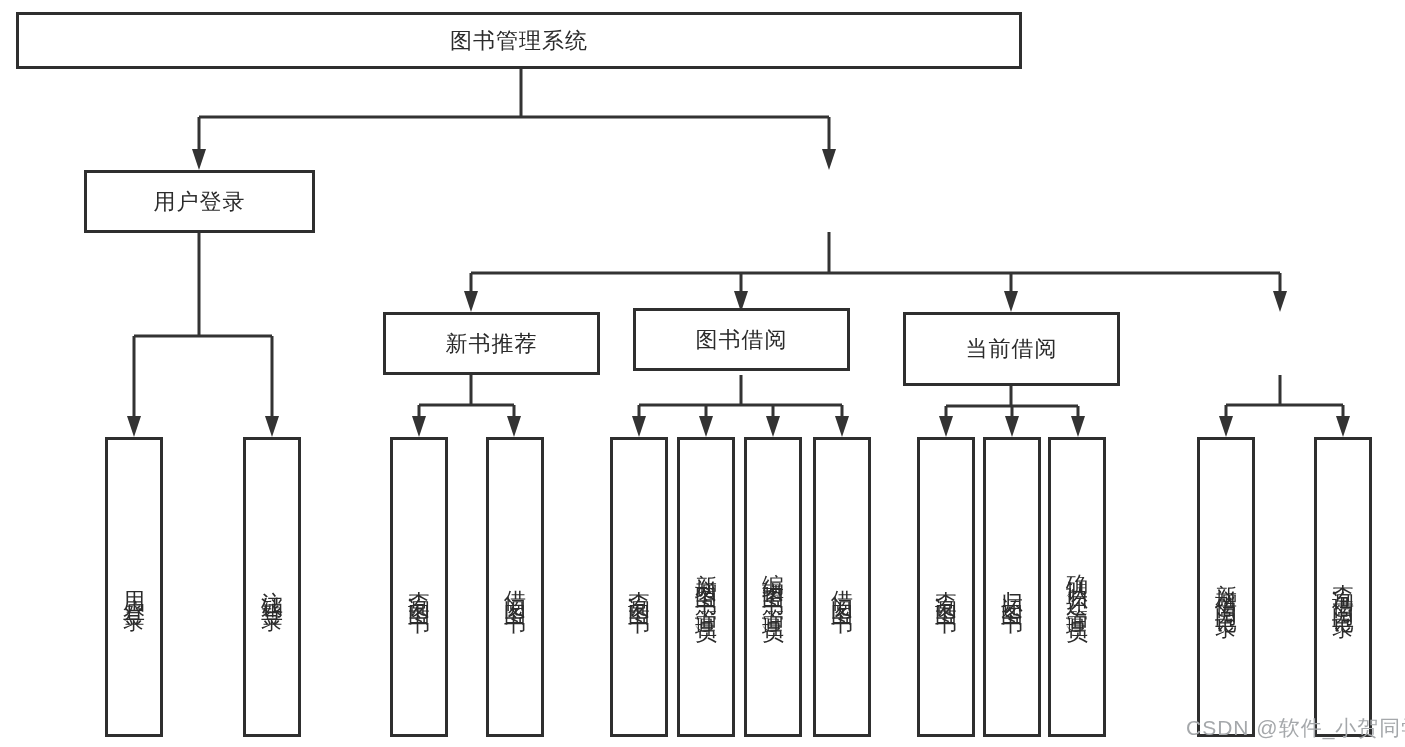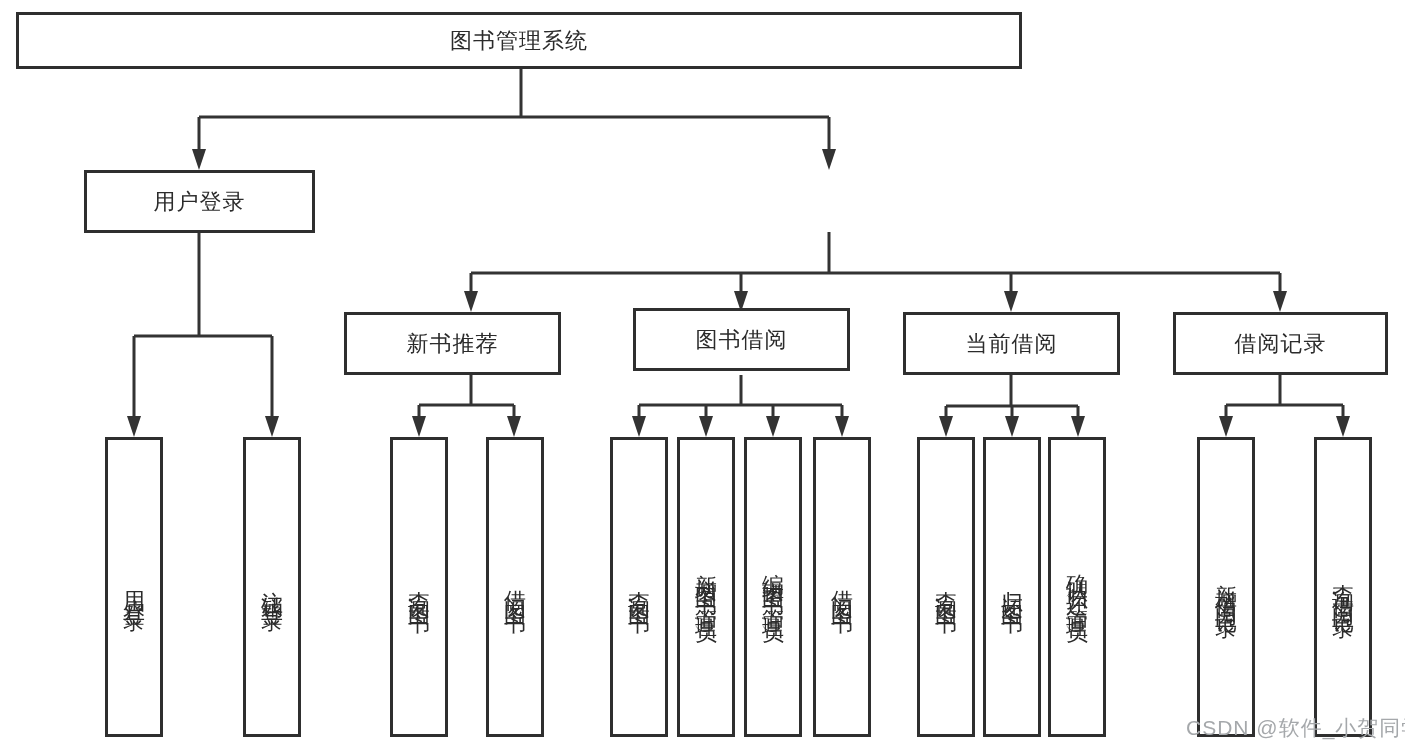--- a/index.html
+++ b/index.html
@@ -30,23 +30,23 @@
     text-orientation:mixed;
     font-size:22px;
     letter-spacing:7px;
     line-height:1;
     white-space:nowrap;
   }
   
   #b-root   {left:16px;  top:12px;  width:1006px;height:57px;}
   #b-l2-0   {left:84px;  top:170px; width:231px; height:63px;}
   #b-l2-1   {left:713px; top:170px; width:232px; height:62px;}
-  #b-l3-0   {left:344px; top:312px; width:217px; height:63px;}
+  #b-l3-0   {left:383px; top:312px; width:217px; height:63px;}
   #b-l3-1   {left:633px; top:308px; width:217px; height:63px;}
-  #b-l3-2   {left:903px; top:312px; width:217px; height:63px;}
+  #b-l3-2   {left:903px; top:312px; width:217px; height:74px;}
   #b-l3-3   {left:1173px;top:312px; width:215px; height:63px;}
   .leaf     {top:437px;  width:58px; height:300px;}
   #b-u-0    {left:105px;}
   #b-u-1    {left:243px;}
   #b-nb-0   {left:390px;}
   #b-nb-1   {left:486px;}
   #b-bb-0   {left:610px;}
   #b-bb-1   {left:677px;}
   #b-bb-2   {left:744px;}
   #b-bb-3   {left:813px;}
@@ -124,23 +124,20 @@
 
   <div class="node lvl-h" id="b-l3-0">
     <span>新书推荐</span>
   </div>
   <div class="node lvl-h" id="b-l3-1">
     <span>图书借阅</span>
   </div>
   <div class="node lvl-h" id="b-l3-2">
     <span>当前借阅</span>
   </div>
-  <div class="node lvl-h" id="b-l3-3">
-    <span>借阅记录</span>
-  </div>
 
   <div class="node lvl-v leaf" id="b-u-0">
     <span>用户登录</span>
   </div>
   <div class="node lvl-v leaf" id="b-u-1">
     <span>注销登录</span>
   </div>
 
   <div class="node lvl-v leaf" id="b-nb-0">
     <span>查询图书</span>

